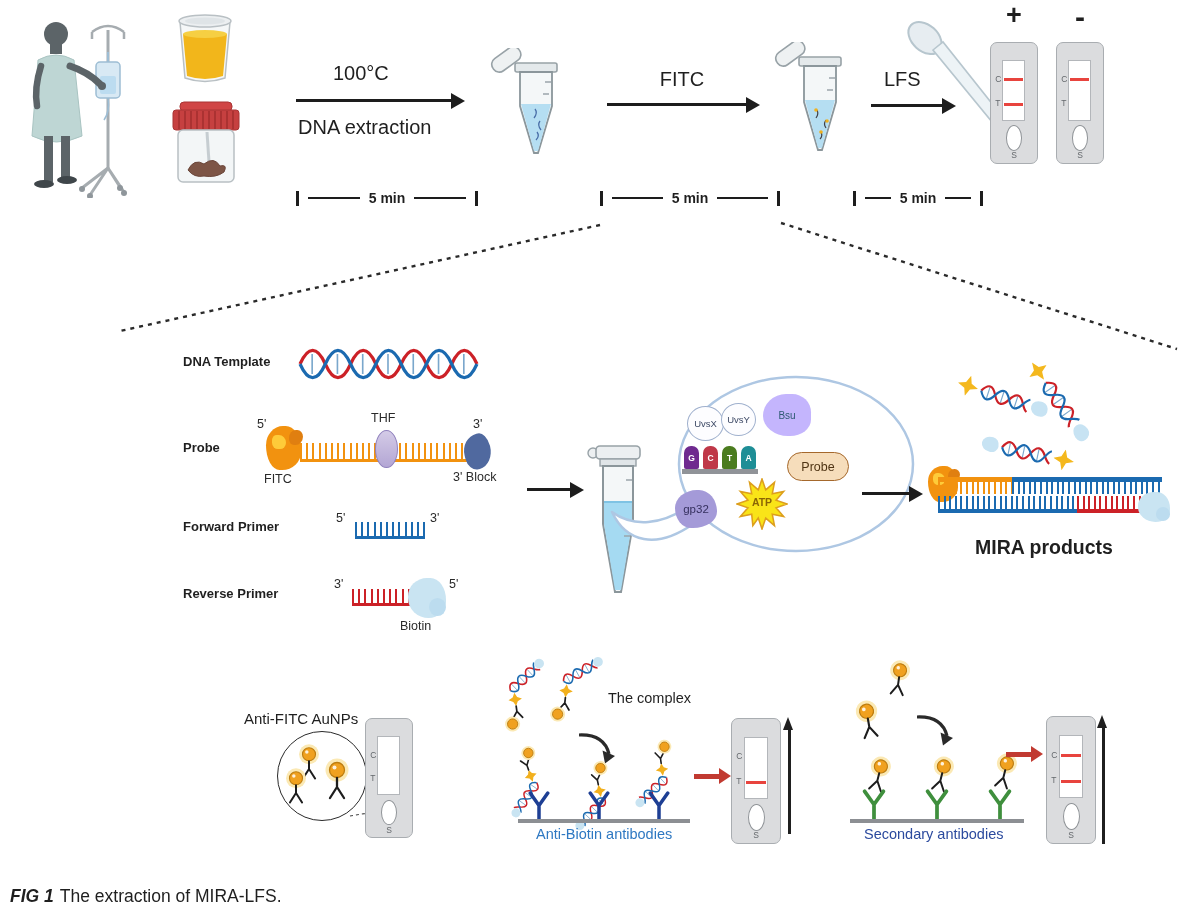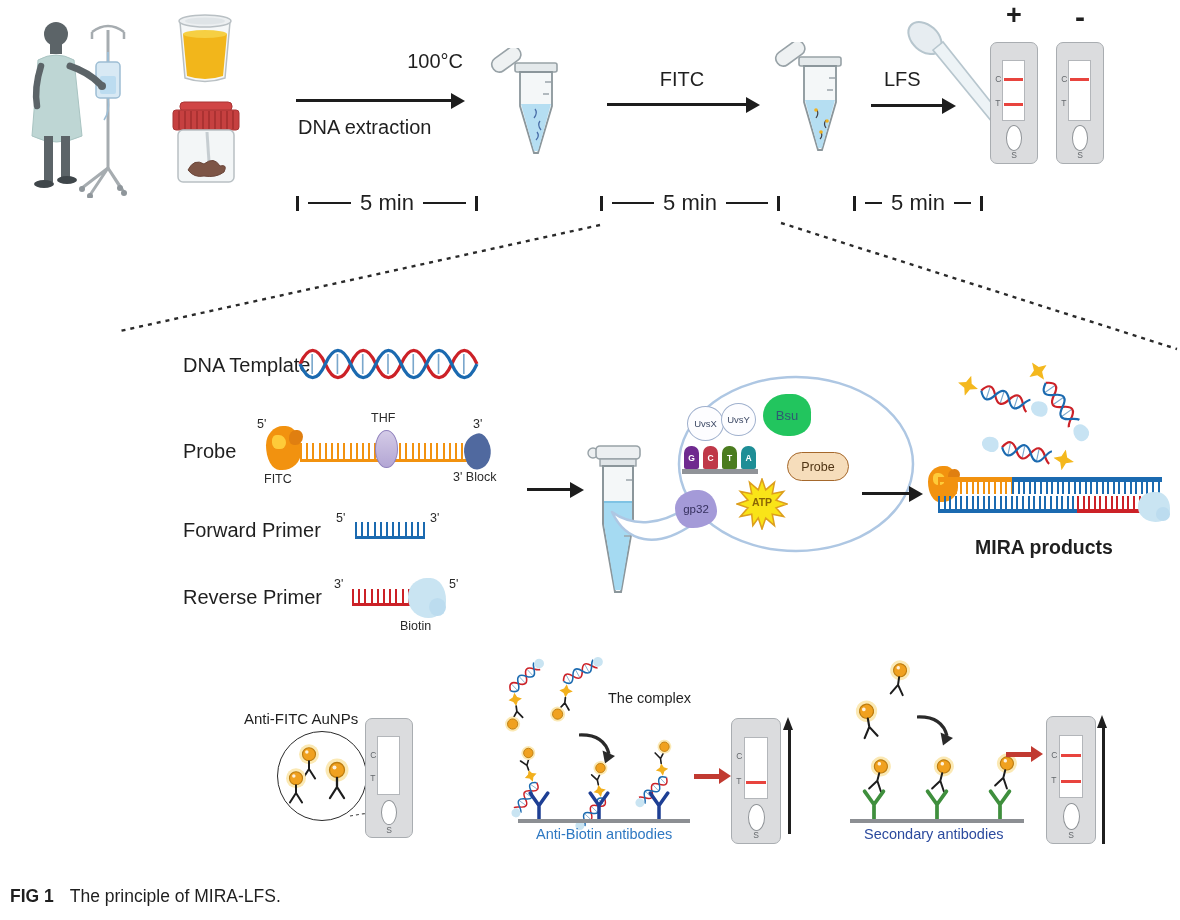--- a/index.html
+++ b/index.html
@@ -1,28 +1,28 @@
 <!DOCTYPE html>
 <html><head>
 <meta charset="utf-8">
 <style>
   html,body{margin:0;padding:0;background:#fff;font-family:"Liberation Sans",sans-serif;color:#1f1f1f;}
   #canvas{position:relative;width:1180px;height:920px;background:#fff;overflow:hidden;}
   .abs{position:absolute;}
   .lbl{position:absolute;white-space:nowrap;}
   .step-lbl{font-size:20px;}
-  .row-lbl{font-size:20px;font-weight:normal;}
+  .row-lbl{font-size:13px;font-weight:bold;}
   .sm-lbl{font-size:12.5px;color:#2a2a2a;}
   .harrow{position:absolute;height:3px;background:#1d1d1d;}
   .harrow:after{content:"";position:absolute;right:-13px;top:-6.5px;width:0;height:0;
     border-left:14px solid #1d1d1d;border-top:8px solid transparent;border-bottom:8px solid transparent;}
   .bracket{position:absolute;display:flex;align-items:center;gap:9px;}
   .bracket .cap{width:3px;height:15px;background:#1d1d1d;}
   .bracket .seg{flex:1;height:2.8px;background:#1d1d1d;}
-  .bracket .tlabel{font-size:22px;}
+  .bracket .tlabel{font-size:14px;font-weight:bold;}
   
   .strip{position:absolute;background:#dbdcde;border:1.5px solid #a9adb1;border-radius:7px;}
   .strip .win{position:absolute;left:24%;top:14.5%;width:46%;height:48.5%;background:#fff;border:1px solid #b3b6ba;}
   .strip .line{position:absolute;left:5%;right:5%;height:3px;background:#e8443e;}
   .strip .line.c{top:29%;}
   .strip .line.t{top:71%;}
   .strip .cl{position:absolute;left:9%;font-size:8.5px;color:#64686c;}
   .strip .cl.c{top:26%;}
   .strip .cl.t{top:46%;}
   .strip .well{position:absolute;left:33%;top:68.5%;width:31%;height:20%;background:#fff;
@@ -60,21 +60,21 @@
     display:flex;align-items:center;justify-content:center;font-size:9.5px;color:#3e4a66;}
   .nt{width:15px;height:23px;border-radius:7px 7px 2px 2px;display:flex;align-items:center;justify-content:center;
     color:#fff;font-size:8.5px;font-weight:bold;position:relative;}
   .nt:after{content:"";position:absolute;bottom:-5px;left:-2px;right:-2px;height:5px;background:#909398;}
   .phx{position:absolute;display:flex;align-items:center;gap:2px;transform-origin:left center;}
   .star4{width:21px;height:21px;background:#f4b81e;
     clip-path:polygon(50% 0,64% 36%,100% 50%,64% 64%,50% 100%,36% 64%,0 50%,36% 36%);}
   .bdot{width:17px;height:15px;background:#c7e3f3;border-radius:55% 45% 50% 60%/50% 60% 45% 55%;}
   .baseline{position:absolute;height:3.5px;background:#8c8f93;}
   .caption{position:absolute;font-size:17.5px;}
-  .caption b{margin-right:16px;}
+  .caption b{margin-right:6px;font-style:italic;}
 </style>
 </head>
 <body>
 
 <div id="canvas">
 
   <svg width="0" height="0" style="position:absolute" aria-hidden="true">
     <defs>
       <symbol id="sym-helix" viewBox="0 0 64 24">
         <path d="M11,5 L11,19 M29,5 L29,19 M47,5 L47,19" stroke="#7aa7cc" stroke-width="1.4" fill="none"></path>
@@ -149,21 +149,21 @@
 
   <svg class="abs" style="left:170px;top:100px" width="72" height="88" viewBox="0 0 72 88">
     <rect x="10" y="2" width="52" height="9" rx="4" fill="#d04545" stroke="#a83434"></rect>
     <rect x="3" y="10" width="66" height="20" rx="3" fill="#c64040" stroke="#a83434"></rect>
     <path d="M9,11 V29 M15,11 V29 M21,11 V29 M27,11 V29 M33,11 V29 M39,11 V29 M45,11 V29 M51,11 V29 M57,11 V29 M63,11 V29" stroke="#ab3232" stroke-width="2"></path>
     <rect x="8" y="30" width="56" height="52" rx="5" fill="#f3f6f7" stroke="#b9c0c4" stroke-width="1.5"></rect>
     <line x1="37" y1="32" x2="39" y2="62" stroke="#c6cdd1" stroke-width="3"></line>
     <path d="M18,70 Q24,58 34,64 Q44,56 50,66 Q58,64 54,72 Q46,78 34,76 Q24,78 18,70 Z" fill="#7d5546" stroke="#6b463a"></path>
   </svg>
 
-  <div class="lbl step-lbl" style="left:333px;top:50px;width:130px;text-align:right">100°C</div>
+  <div class="lbl step-lbl" style="left:333px;top:62px;width:130px;text-align:left">100°C</div>
   <div class="harrow" style="left:296px;top:99px;width:156px"></div>
   <div class="lbl step-lbl" style="left:298px;top:116px">DNA extraction</div>
 
   <svg class="abs" style="left:486px;top:48px" width="76" height="112" viewBox="0 0 76 112">
     <rect x="4" y="4" width="32" height="15" rx="7" transform="rotate(-36 20 11)" fill="#eef1f2" stroke="#98a2a7" stroke-width="1.6"></rect>
     <rect x="29" y="15" width="42" height="9" rx="2" fill="#e4e9eb" stroke="#98a2a7" stroke-width="1.6"></rect>
     <path d="M34,24 L34,58 L48,105 L52,105 L66,58 L66,24 Z" fill="#f4f7f8" stroke="#8b969b" stroke-width="1.8"></path>
     <path d="M35,56 L48,103 L52,103 L65,56 Z" fill="#b5def2"></path>
     <path d="M48,70 q4,-5 1,-9 M55,82 q-4,-5 -1,-9 M50,92 q4,-4 1,-8" stroke="#4a6fa8" stroke-width="1.3" fill="none"></path>
     <path d="M59,34 h6 M57,46 h6" stroke="#9aa5aa" stroke-width="1.5"></path>
@@ -283,21 +283,21 @@
     <path d="M97,152 C60,178 30,170 16,140 C38,156 66,152 90,136 Z" fill="#fff" stroke="#aec7e3" stroke-width="2.5" stroke-linejoin="round"></path>
     <ellipse cx="200" cy="92" rx="117" ry="87" fill="#fff" stroke="#aec7e3" stroke-width="2.5"></ellipse>
   </svg>
 
   <div class="circle-tag" style="left:687px;top:406px;width:35px;height:33px">
       <span>UvsX</span>
     </div>
   <div class="circle-tag" style="left:721px;top:403px;width:33px;height:31px">
       <span>UvsY</span>
     </div>
-  <div class="abs" style="left:763px;top:394px;width:48px;height:42px;background:#22c55e;border-radius:55% 45% 50% 60%/60% 50% 45% 55%;display:flex;align-items:center;justify-content:center;font-size:13px;color:#2e5a72">
+  <div class="abs" style="left:763px;top:394px;width:48px;height:42px;background:#c4b5fd;border-radius:55% 45% 50% 60%/60% 50% 45% 55%;display:flex;align-items:center;justify-content:center;font-size:10px;color:#2e5a72">
     <span>Bsu</span>
     </div>
   <div class="abs" style="left:684px;top:446px;display:flex;gap:4px">
     <div class="nt" style="background:#6f2a8f">
         <span>G</span>
       </div>
     <div class="nt" style="background:#bf3848">
         <span>C</span>
       </div>
     <div class="nt" style="background:#4b7c1f">
@@ -457,16 +457,16 @@
       <div class="line t"></div>
     </div>
     <span class="cl c">C</span>
     <span class="cl t">T</span>
     <div class="well"></div>
     <span class="sl">S</span>
   </div>
   <div class="up-arrow" style="left:1102px;top:726px;height:118px"></div>
 
   <div class="caption" style="left:10px;top:886px">
-    <b>FIG 1</b><span>The principle of MIRA-LFS.</span>
+    <b>FIG 1</b><span>The extraction of MIRA-LFS.</span>
   </div>
 
 </div>
 
 </body></html>

